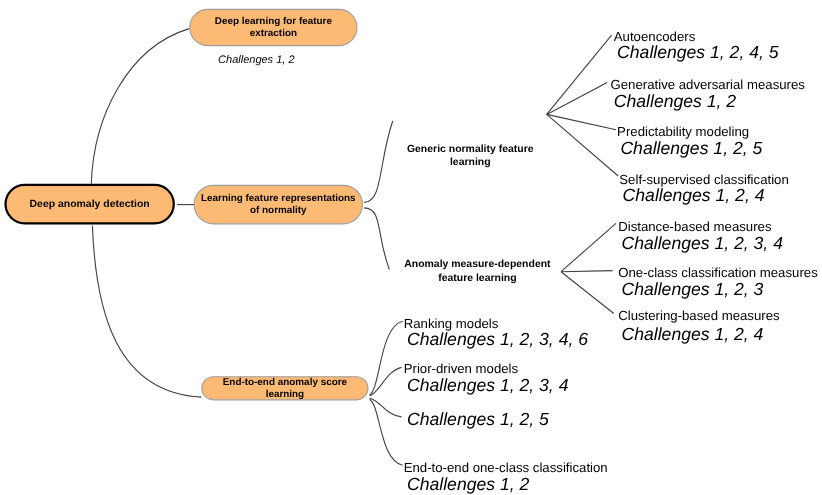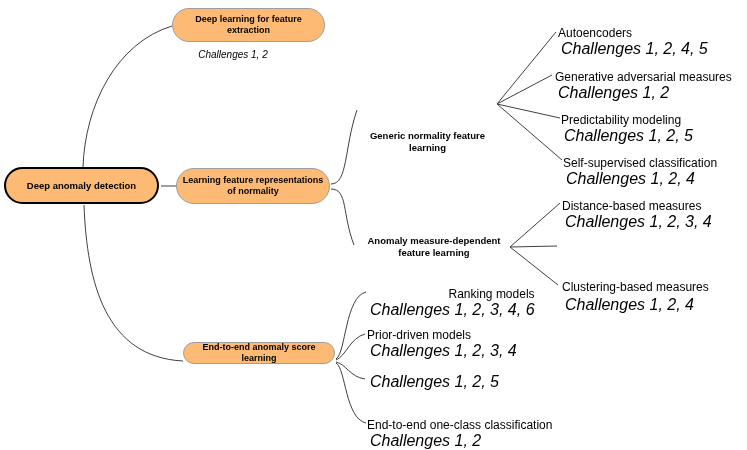--- a/index.html
+++ b/index.html
@@ -78,28 +78,32 @@
     <div class="leaf-title">Self-supervised classification</div>
     <div class="leaf-caption">Challenges 1, 2, 4</div>
   </div>
 
   <div class="group-label" style="left:361px;top:235px;width:146px;">Anomaly measure-dependent feature learning</div>
 
   <div class="leaf" style="left:562px;top:199px;">
     <div class="leaf-title">Distance-based measures</div>
     <div class="leaf-caption">Challenges 1, 2, 3, 4</div>
   </div>
+  <div class="leaf" style="left:562px;top:241px;">
+    <div class="leaf-title">One-class classification measures</div>
+    <div class="leaf-caption">Challenges 1, 2, 3</div>
+  </div>
   <div class="leaf" style="left:562px;top:280px;">
     <div class="leaf-title">Clustering-based measures</div>
     <div class="leaf-caption" style="margin-top:4px;">Challenges 1, 2, 4</div>
   </div>
 
   <div class="oval" style="left:183px;top:342px;width:152px;height:22px;border-radius:19px;">End-to-end anomaly score learning</div>
 
-  <div class="leaf" style="left:367px;top:287px;text-align:right;">
+  <div class="leaf" style="left:367px;top:287px;">
     <div class="leaf-title">Ranking models</div>
     <div class="leaf-caption">Challenges 1, 2, 3, 4, 6</div>
   </div>
   <div class="leaf" style="left:367px;top:328px;">
     <div class="leaf-title">Prior-driven models</div>
     <div class="leaf-caption">Challenges 1, 2, 3, 4</div>
   </div>
   <div class="leaf" style="left:367px;top:373px;">
     <div class="leaf-caption">Challenges 1, 2, 5</div>
   </div>

